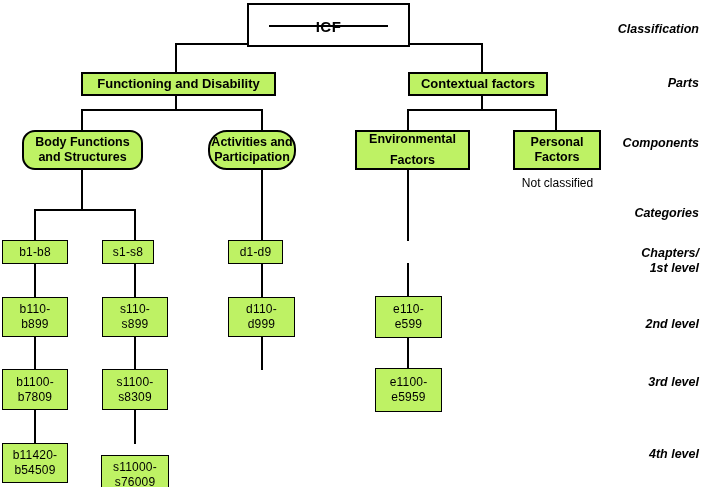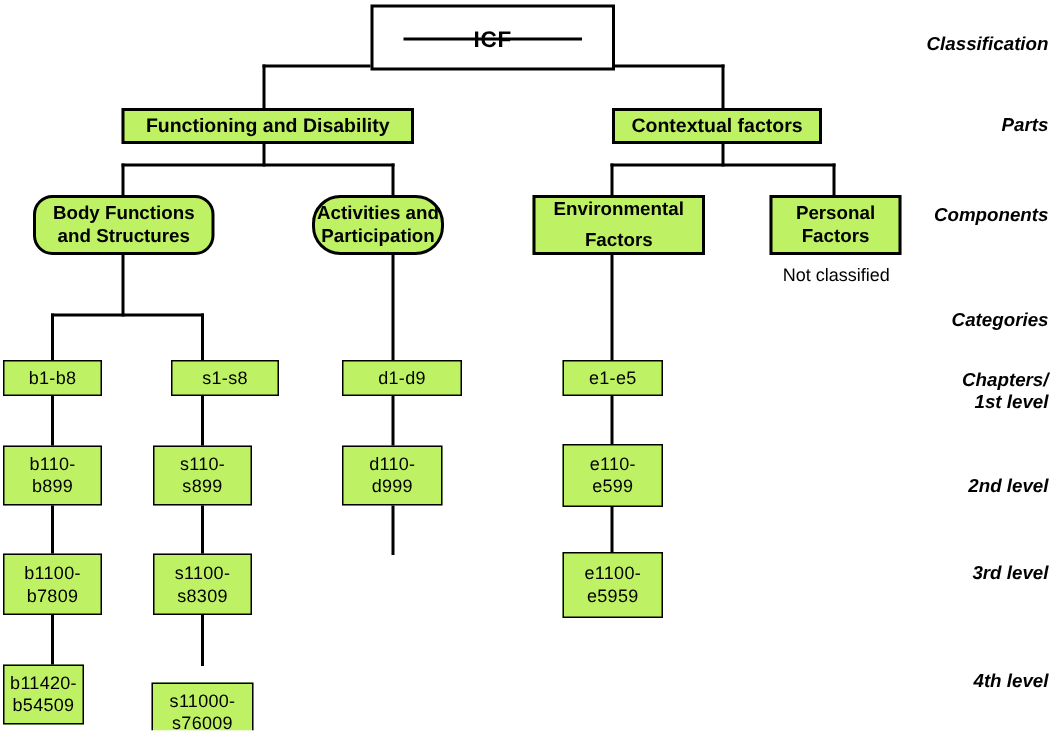--- a/index.html
+++ b/index.html
@@ -138,28 +138,25 @@
   </div>
   <div class="box" style="left:513px; top:130px; width:88px; height:40px;">
     <span>Personal</span>
     <span>Factors</span>
   </div>
   <div class="note" style="left:505px; top:176px; width:105px;">Not classified</div>
 
   <div class="box code" style="left:2px; top:240px; width:66px; height:24px;">
     <span>b1-b8</span>
   </div>
-  <div class="box code" style="left:102px; top:240px; width:72px; height:24px;margin-left:12px;">
+  <div class="box code" style="left:102px; top:240px; width:52px; height:24px;">
     <span>s1-s8</span>
   </div>
-  <div class="box code" style="left:228px; top:240px; width:80px; height:24px;text-align:center;">
+  <div class="box code" style="left:228px; top:240px; width:55px; height:24px;text-align:center;">
     <span>d1-d9</span>
-  </div>
-  <div class="box code" style="left:375px; top:240px; width:67px; height:24px;">
-    <span>e1-e5</span>
   </div>
 
   <div class="box code" style="left:2px; top:297px; width:66px; height:40px;">
     <span>b110-</span>
     <span>b899</span>
   </div>
   <div class="box code" style="left:102px; top:297px; width:66px; height:40px;">
     <span>s110-</span>
     <span>s899</span>
   </div>
@@ -178,21 +175,21 @@
   </div>
   <div class="box code" style="left:102px; top:369px; width:66px; height:41px;">
     <span>s1100-</span>
     <span>s8309</span>
   </div>
   <div class="box code" style="left:375px; top:368px; width:67px; height:44px;">
     <span>e1100-</span>
     <span>e5959</span>
   </div>
 
-  <div class="box code" style="left:2px; top:443px; width:54px; height:40px;">
+  <div class="box code" style="left:2px; top:443px; width:66px; height:40px;">
     <span>b11420-</span>
     <span>b54509</span>
   </div>
   <div class="box code" style="left:101px; top:443px; width:68px; height:40px;margin-top:12px;">
     <span>s11000-</span>
     <span>s76009</span>
   </div>
 
   <div class="side-label" style="top:22px;">Classification</div>
   <div class="side-label" style="top:76px;">Parts</div>

